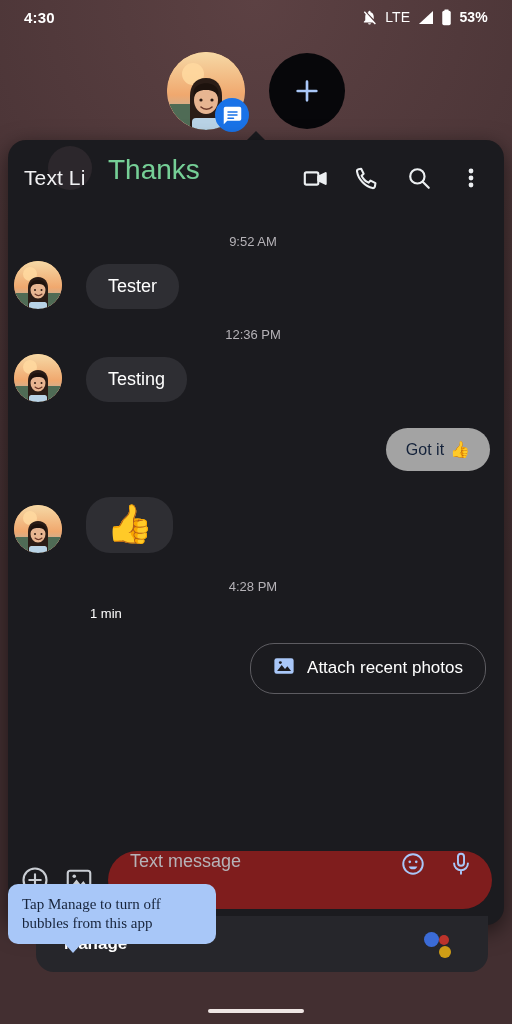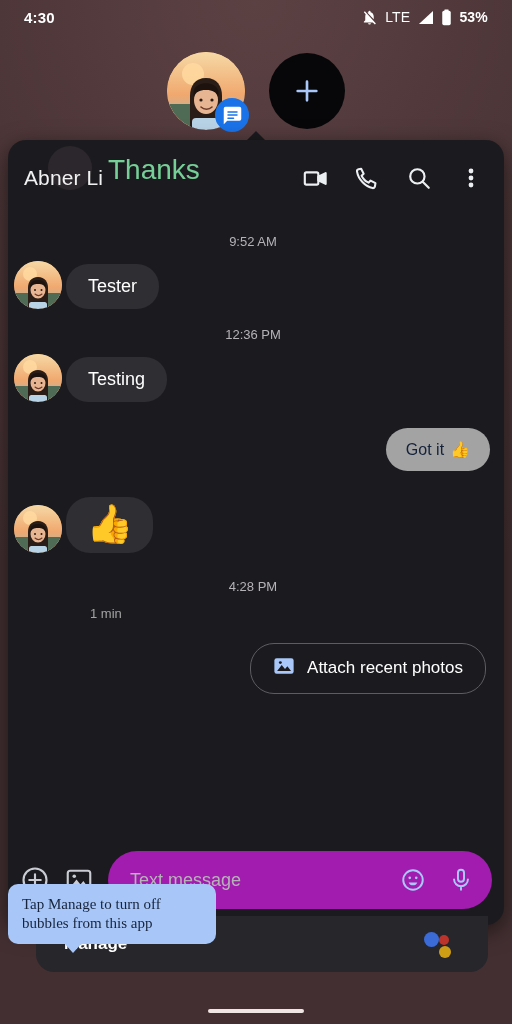--- a/index.html
+++ b/index.html
@@ -110,21 +110,21 @@
 
   
   .messages {
     position: absolute; top: 76px; left: 0; right: 0; bottom: 0;
     padding: 0 14px 0 8px;
   }
   .time-sep {
     text-align: center; color: #b5b2b7;
     font-size: 13px; margin: 18px 0 12px 0;
   }
-  .msg-row { display: flex; align-items: flex-end; gap: 4px; margin-bottom: 4px; }
+  .msg-row { display: flex; align-items: flex-end; gap: 24px; margin-bottom: 4px; }
   .msg-row.out { justify-content: flex-end; }
   .msg-avatar {
     width: 48px; height: 48px; border-radius: 50%;
     flex: 0 0 48px; overflow: hidden; position: relative;
     margin-left: -2px;
     background: linear-gradient(#f7c98b, #d98e62);
   }
   .bubble-in {
     background: #2e2e33; color: #ffffff;
     border-radius: 22px;
@@ -139,21 +139,21 @@
     font-size: 16px;
     display: flex; align-items: center; gap: 6px;
   }
   .bubble-emoji {
     background: #2e2e33;
     border-radius: 24px;
     padding: 6px 20px;
     font-size: 38px; line-height: 1.15;
   }
   .msg-status {
-    color: #a3a3a3; font-size: 13px;
+    color: #ffffff; font-size: 13px;
     margin: 6px 0 0 74px;
   }
   .emoji { font-family: "DejaVu Sans", sans-serif; }
 
   
   .chip-row { display: flex; justify-content: flex-end; margin-top: 22px; padding-right: 4px; }
   .chip {
     display: flex; align-items: center; gap: 12px;
     border: 1px solid #5d5c61;
     border-radius: 24px;
@@ -166,22 +166,22 @@
   .composer {
     position: absolute; left: 0; right: 0; bottom: 8px;
     height: 74px;
     display: flex; align-items: center; gap: 14px;
     padding: 0 12px;
   }
   .composer-icon { color: #c9cdd3; display: flex; align-items: center; }
   .textfield {
     flex: 1;
     height: 58px; border-radius: 29px;
-    background: #a21caf;
-    display: flex; align-items: center;
+    background: #7f1d1d;
+    display: flex; align-items: flex-start;
     padding: 0 18px 0 22px;
   }
   .textfield .ph { flex: 1; color: #b6b3b8; font-size: 18px; }
   .tf-icons { display: flex; align-items: center; gap: 22px; }
   .tf-icons span { color: #a9c7f8; display: flex; }
 
   
   .manage-bar {
     position: absolute;
     left: 36px; width: 452px;
@@ -302,21 +302,21 @@
   <div class="bubble-caret"></div>
 
   <div class="chat-window">
 
     <div class="ghost">
       <div class="ghost-avatar"></div>
       <div class="ghost-text">Thanks</div>
     </div>
 
     <div class="chat-header">
-      <div class="chat-title">Abner Li</div>
+      <div class="chat-title">Text Li</div>
       <div class="header-actions">
         <div class="icon-btn">
           <svg width="27" height="27" viewBox="0 0 24 24" fill="none" stroke="#eceff1" stroke-width="1.9" stroke-linejoin="round">
             <rect x="2.5" y="6.5" width="12" height="11" rx="1.4"></rect>
             <path d="M14.5 10.5 21 7.2v9.6l-6.5-3.3z" fill="#eceff1"></path>
           </svg>
         </div>
         <div class="icon-btn">
           <svg width="26" height="26" viewBox="0 0 24 24" fill="none" stroke="#eceff1" stroke-width="1.9" stroke-linecap="round" stroke-linejoin="round">
             <path d="M6.6 3.5 8.9 8 7 9.9a12 12 0 0 0 6.4 6.4l1.9-1.9 4.5 2.3-.5 3.2c-.2 1-1.2 1.6-2.2 1.4C10.6 20 4 13.4 2.8 6.1c-.2-1 .4-2 1.4-2.2z"></path>

